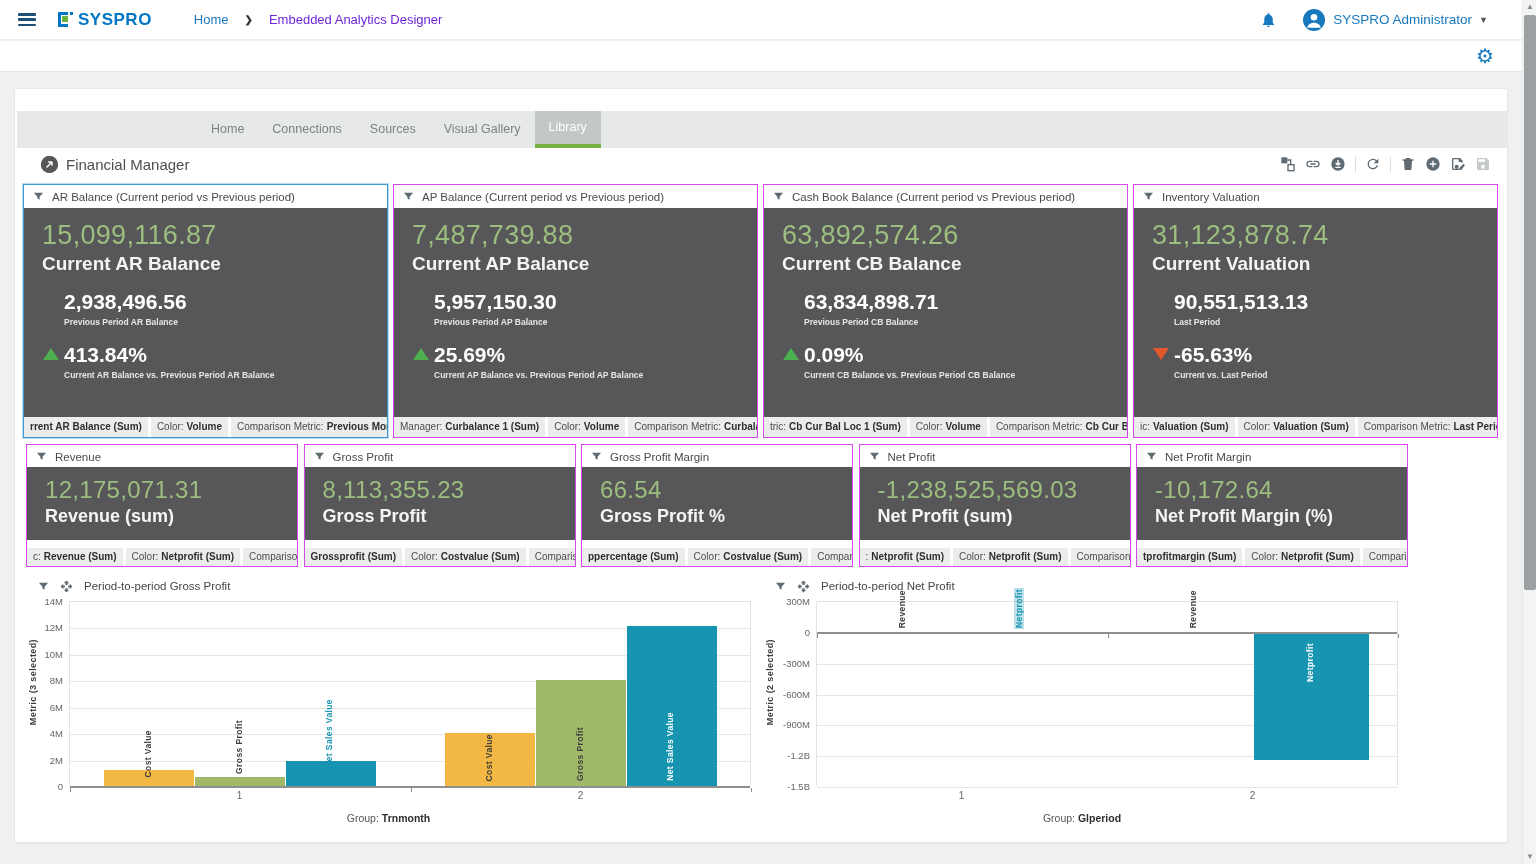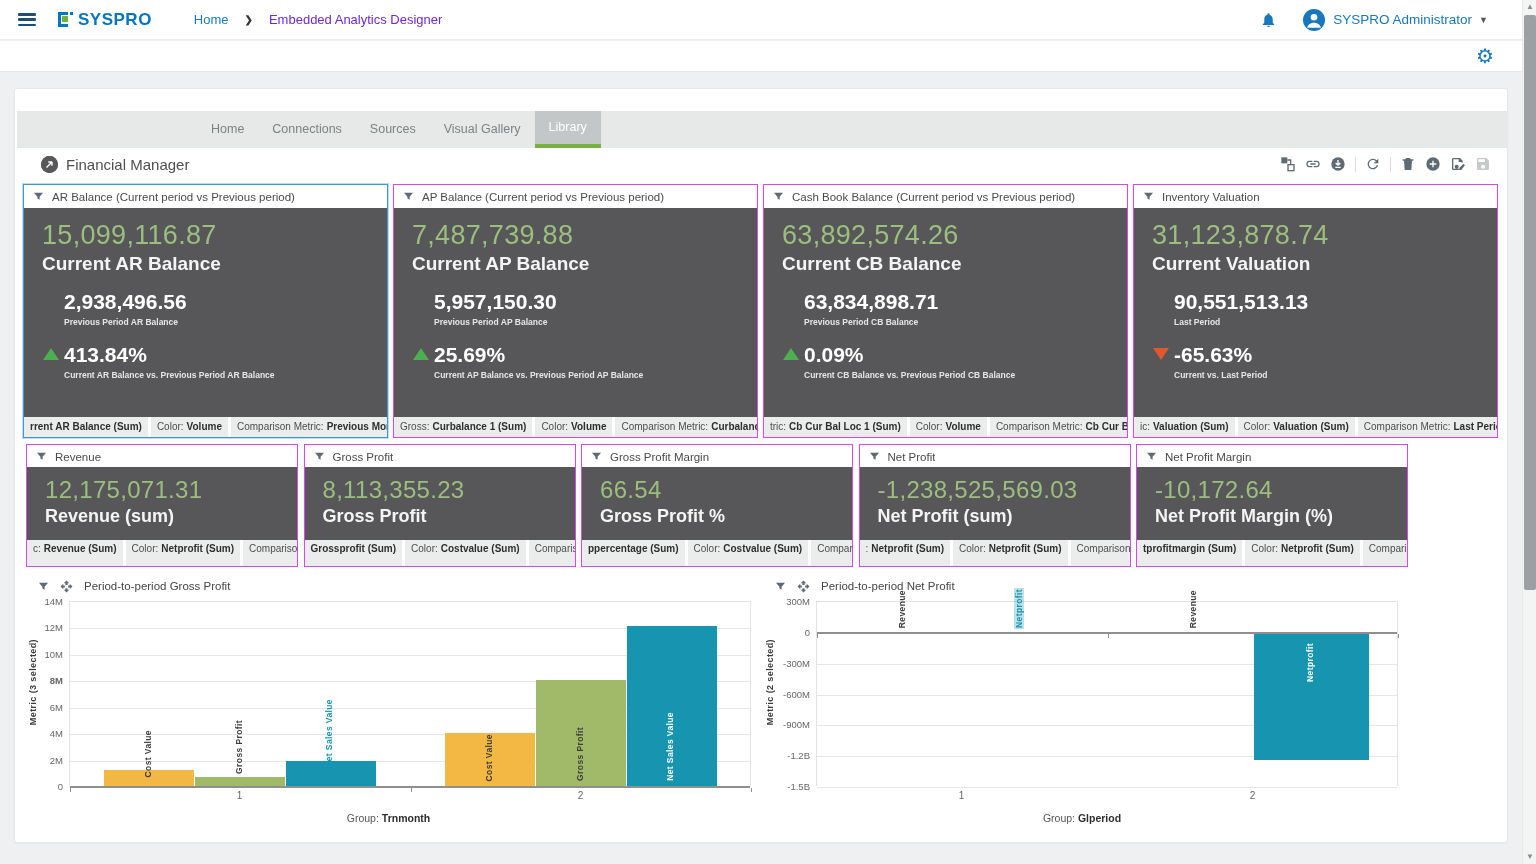--- a/index.html
+++ b/index.html
@@ -63,21 +63,21 @@
   .delta{position:relative;margin:16px 0 16px 22px}
   .delta-num{font-size:21px;font-weight:600;color:#fff}
   .tri{position:absolute;left:-21px;top:5px;width:0;height:0;border-left:8px solid transparent;border-right:8px solid transparent}
   .tri.up{border-bottom:12px solid #4caf50}
   .tri.down{border-top:12px solid #e2572b}
 
   .k2{width:272px;height:123px;top:355px}
   .k2-body{position:absolute;left:0;right:0;top:22px;height:73px;background:#575759;padding:9px 18px;overflow:hidden}
   .k2 .big{font-size:24px}
   .k2 .big-label{font-size:18px}
-  .k2 .card-foot{height:26px}
+  .k2 .card-foot{height:18px}
   .k2 .chip{line-height:18px}
 
   
   .chart{position:absolute;top:487px}
   .chart-head{display:flex;align-items:center;height:20px}
   .chart-head .funnel{margin-left:12px}
   .move-ico{color:#5f6b72;margin-left:11px;cursor:pointer}
   .chart-title{margin-left:11px;font-size:11.5px;color:#464646}
   .plot{position:absolute;top:25px;background:#fff;border:1px solid #e3e3e3;border-bottom:none}
   .gline{position:absolute;left:0;right:0;height:1px;background:#e6e6e6}
@@ -253,21 +253,21 @@
         <div class="prev-num">5,957,150.30</div>
         <div class="sub">Previous Period AP Balance</div>
       </div>
       <div class="delta">
         <span class="tri up"></span>
         <div class="delta-num">25.69%</div>
         <div class="sub">Current AP Balance vs. Previous Period AP Balance</div>
       </div>
     </div>
     <div class="card-foot">
-          <span class="chip"><span>Gross:</span><span class="v">Curbalance 1 (Sum)</span></span>
+          <span class="chip"><span>Manager:</span><span class="v">Curbalance 1 (Sum)</span></span>
           <span class="chip"><span>Color:</span><span class="v">Volume</span></span>
           <span class="chip"><span>Comparison Metric:</span><span class="v">Curbalance 2 (Sum)</span></span>
         </div>
   </div>
       <div class="card k1" style="left: 748px;">
     <div class="card-head">
       <span class="funnel">
             <svg width="11" height="11" viewBox="0 0 24 24" fill="currentColor">
               <path d="M2 4h20l-7.6 8.6V19l-4.8-2.4v-4L2 4z"></path>
             </svg>
@@ -452,21 +452,21 @@
           <div class="bar" style="left: 466.033px; top: 77.7878px; width: 89.9333px; height: 107.212px; background: rgb(161, 186, 105);"></div>
           <span class="vlab" style="left: 504.5px; bottom: 5px; color: rgb(61, 61, 61);">Gross Profit</span>
           <div class="bar" style="left: 215.967px; top: 158.571px; width: 89.9333px; height: 26.4286px; background: rgb(23, 148, 176);"></div>
           <span class="vlab" style="left: 254.433px; bottom: 18.4286px; color: rgb(23, 148, 176);">Net Sales Value</span>
           <div class="bar" style="left: 556.967px; top: 24.1151px; width: 89.9333px; height: 160.885px; background: rgb(23, 148, 176);"></div>
           <span class="vlab" style="left: 595.433px; bottom: 5px; color: rgb(255, 255, 255);">Net Sales Value</span>
         </div>
         <div class="ytick" style="left: -5px; top: 20px;">14M</div>
         <div class="ytick" style="left: -5px; top: 46.4286px;">12M</div>
         <div class="ytick" style="left: -5px; top: 72.8571px;">10M</div>
-        <div class="ytick" style="left: -5px; top: 99.2857px; font-weight: bold;">8M</div>
+        <div class="ytick" style="left: -5px; top: 99.2857px;">8M</div>
         <div class="ytick" style="left: -5px; top: 125.714px;">6M</div>
         <div class="ytick" style="left: -5px; top: 152.143px;">4M</div>
         <div class="ytick" style="left: -5px; top: 178.571px;">2M</div>
         <div class="ytick" style="left: -5px; top: 205px;">0</div>
         <div class="xcat" style="left: 183.5px; top: 214px;">1</div>
         <div class="xcat" style="left: 524.5px; top: 214px;">2</div>
         <div class="ylab" style="left: 2px; top: 62.5px;">Metric (3 selected)</div>
         <div class="glab" style="top: 236px;"><span>Group:</span> <b>Trnmonth</b></div>
       </div>
       <div class="chart" style="left: 748px; width: 638px; height: 255px;">

